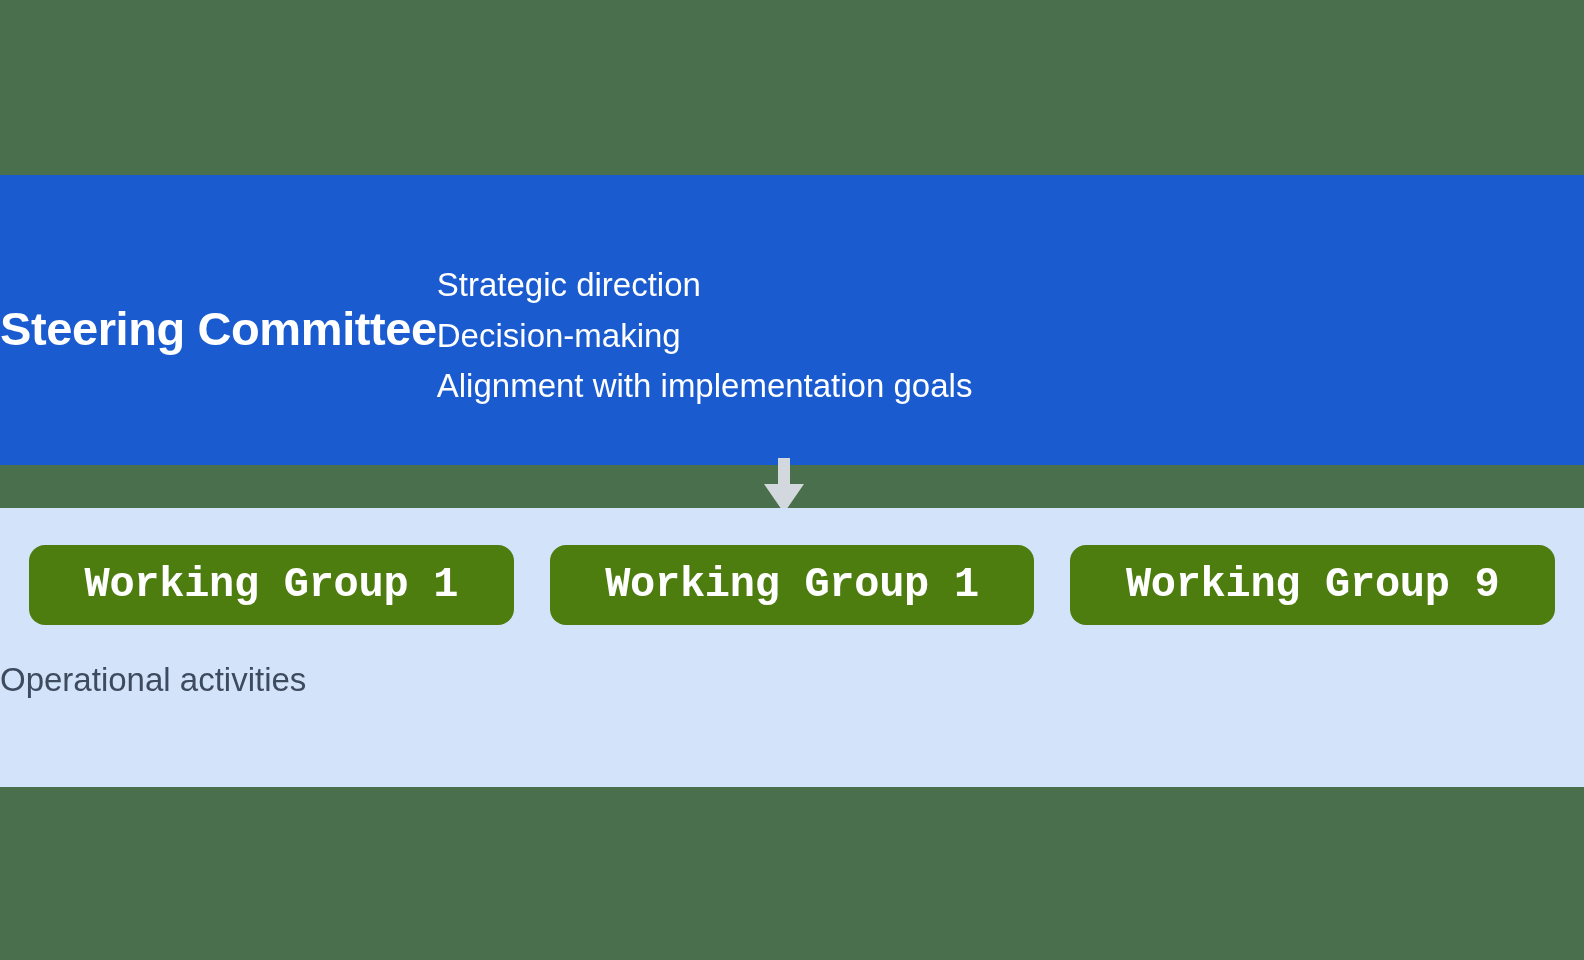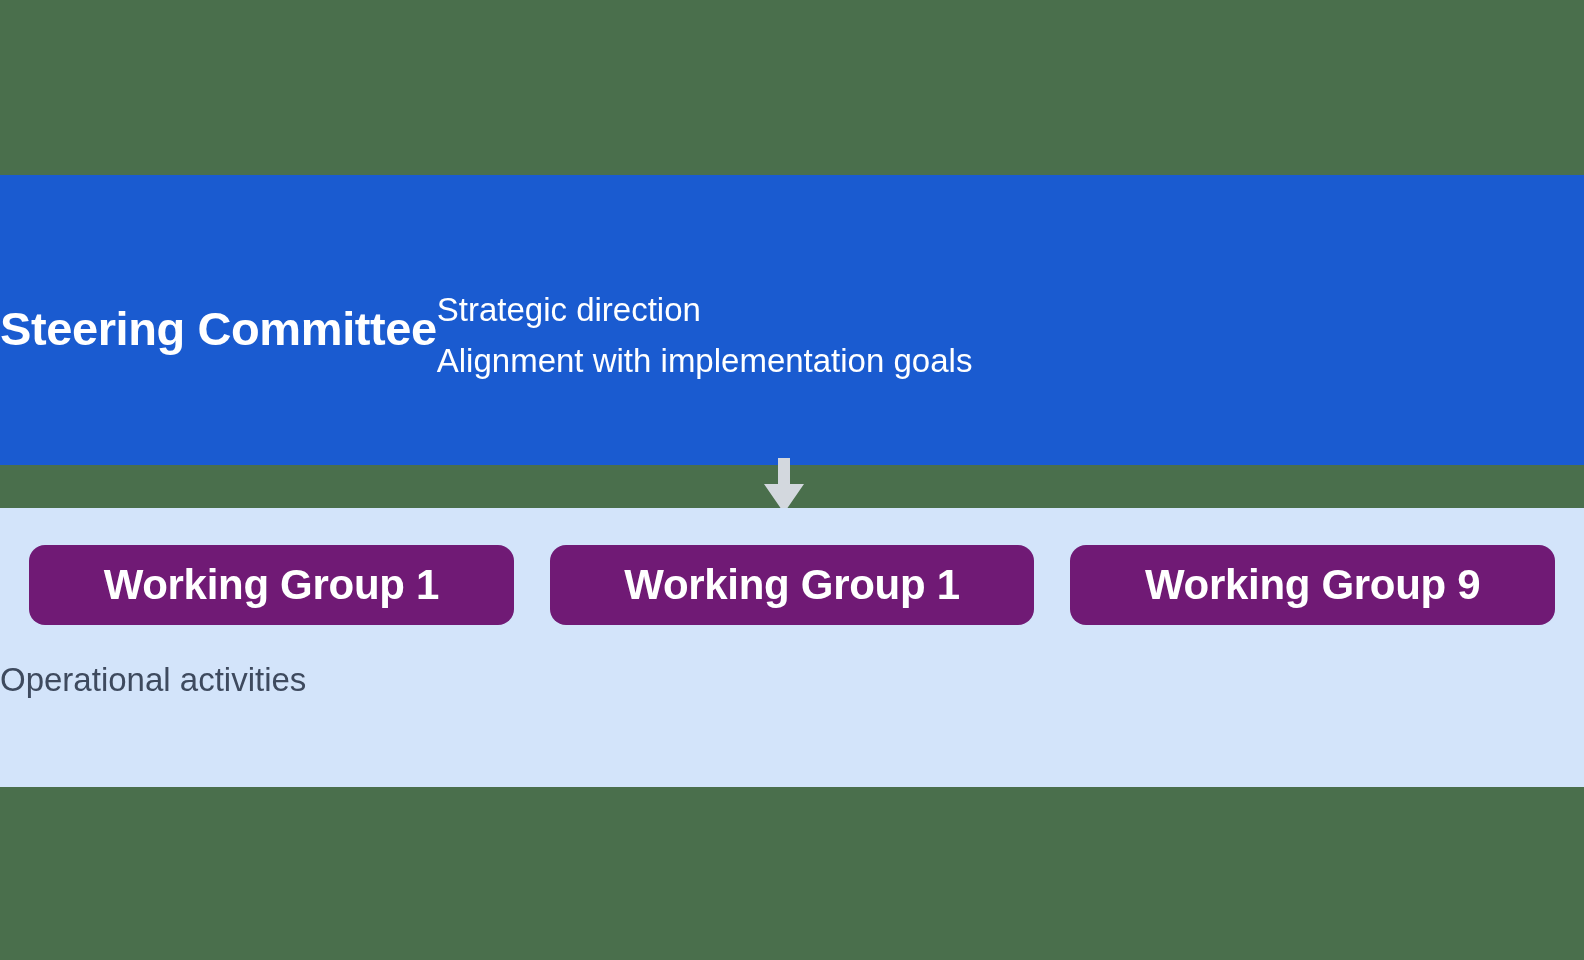--- a/index.html
+++ b/index.html
@@ -101,27 +101,28 @@
     flex-direction: row;
     align-items: stretch;
     justify-content: space-between;
     padding: 0 29px;
     box-sizing: border-box;
     gap: 36px;
   }
 
   .workgroup-box {
     flex: 1 1 0;
-    background: #701a75;
+    background: #4d7c0f;
     border-radius: 16px;
     display: flex;
     align-items: center;
     justify-content: center;
     box-sizing: border-box;
     padding: 0 18px;
+    font-family: Liberation Mono, monospace;
   }
 
   .workgroup-label {
     color: #ffffff;
     font-size: 42px;
     font-weight: bold;
     letter-spacing: -0.3px;
     line-height: 1;
     white-space: nowrap;
     text-align: center;
@@ -149,20 +150,21 @@
 </style>
 </head>
 <body>
 
 <div id="diagram-canvas">
 
   <div class="steering-band">
     <div class="steering-title">Steering Committee</div>
     <div class="steering-lines">
       <div class="steering-line">Strategic direction</div>
+      <div class="steering-line">Decision-making</div>
       <div class="steering-line">Alignment with implementation goals</div>
     </div>
   </div>
 
   <div class="connector-arrow">
     <svg viewBox="0 0 42 56" xmlns="http://www.w3.org/2000/svg" aria-hidden="true">
       <path d="M15 0 H27 V26 H41 L21 55 L1 26 H15 Z" fill="#d3d8de"></path>
     </svg>
   </div>
 

